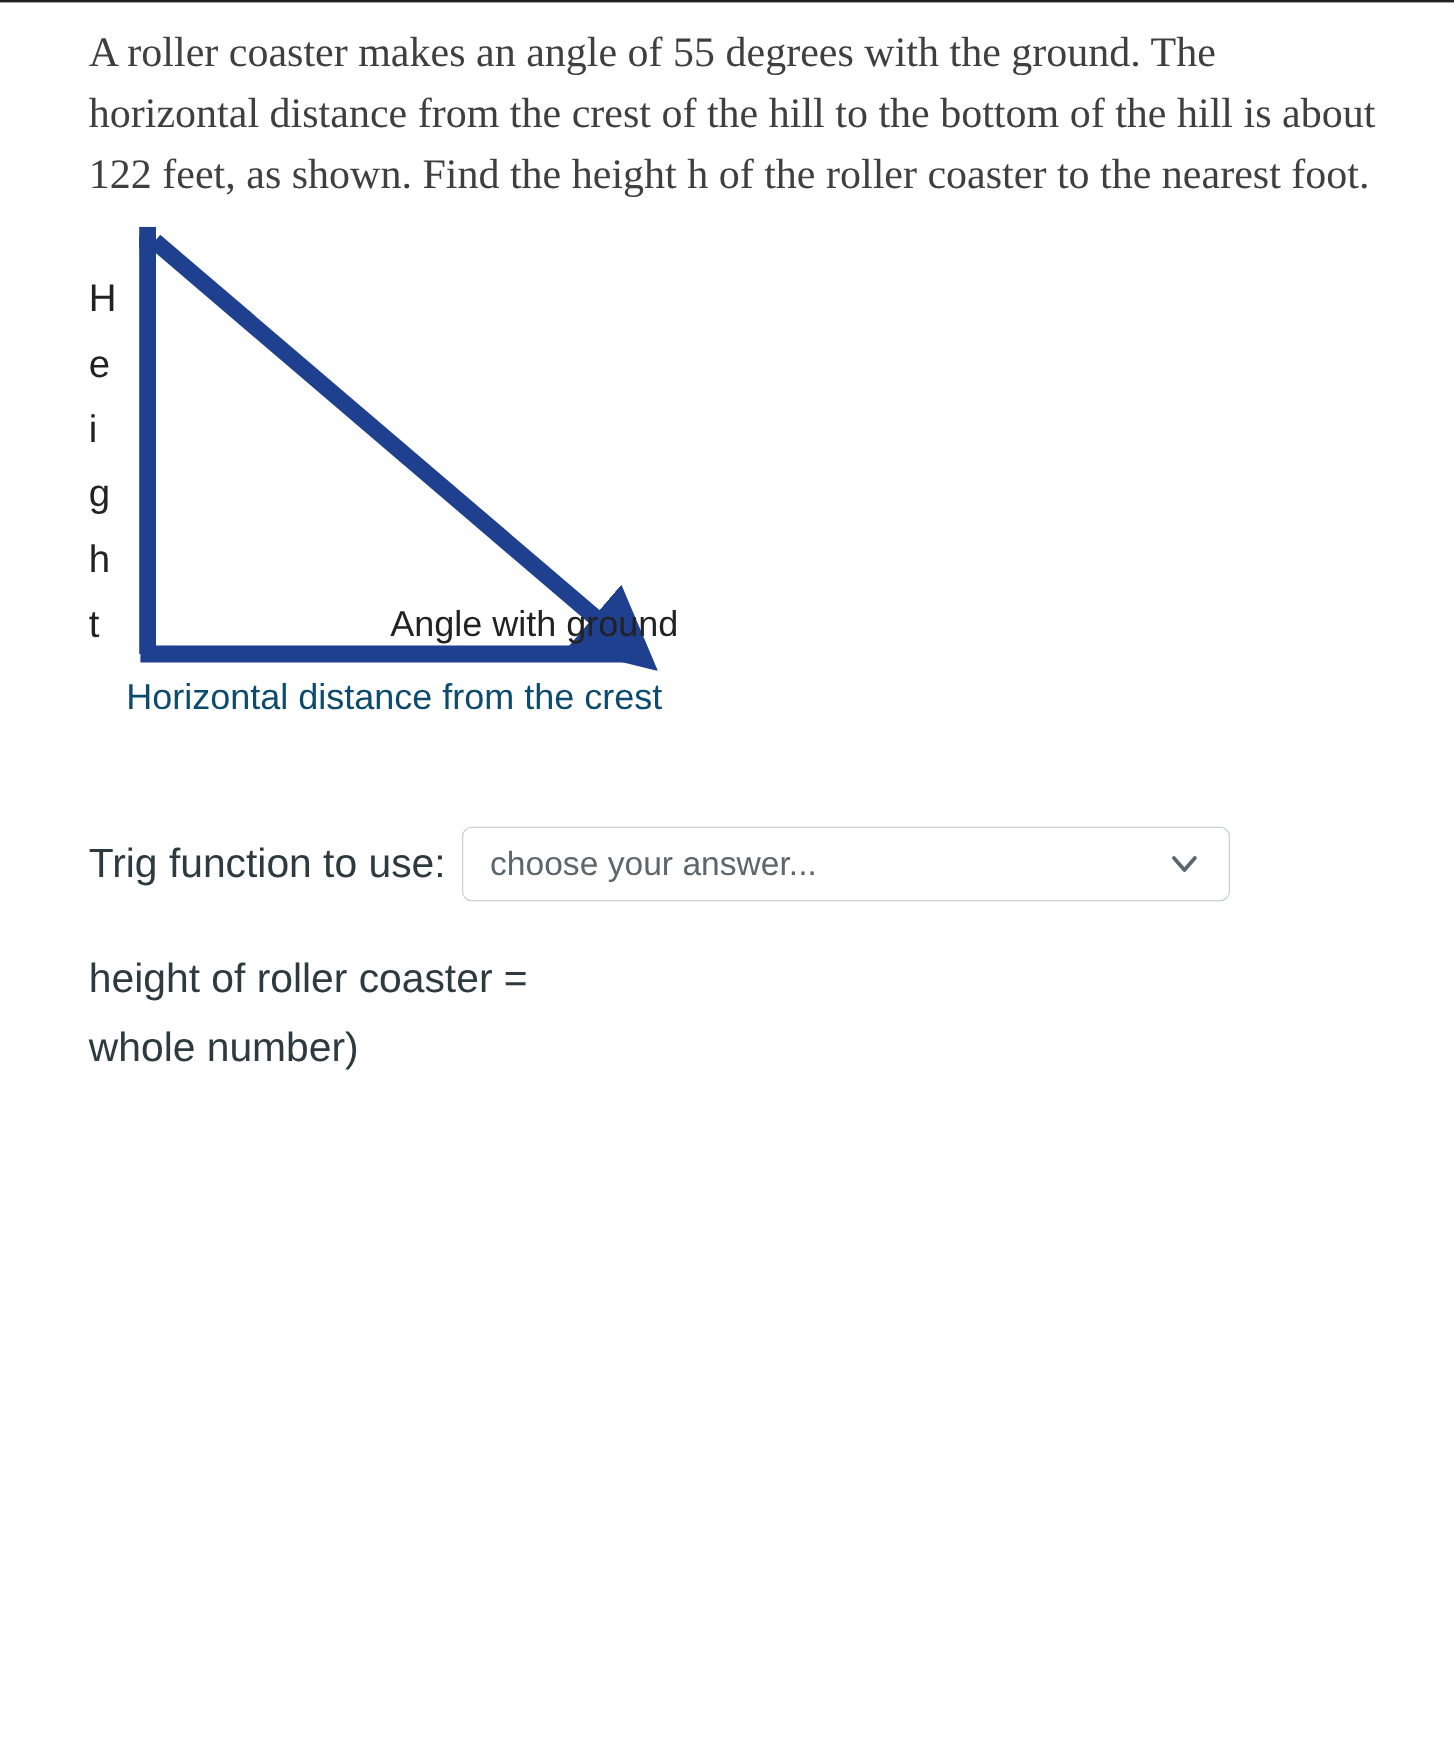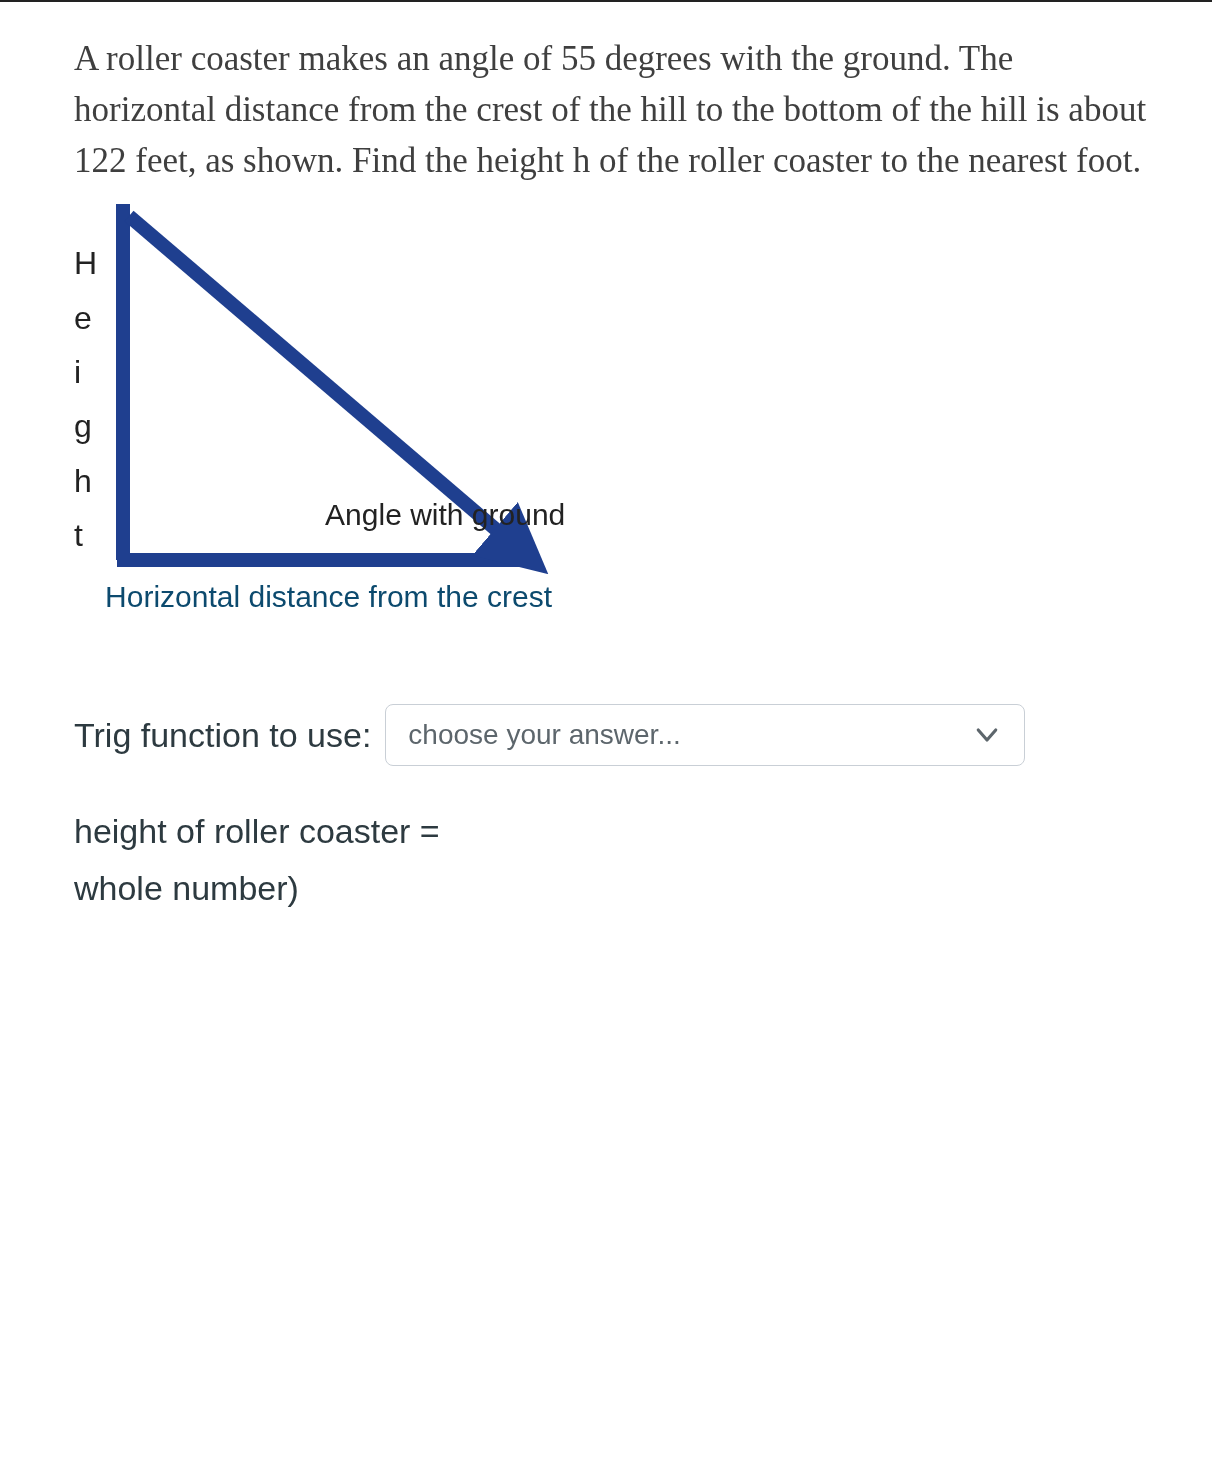--- a/index.html
+++ b/index.html
@@ -5,21 +5,21 @@
   body {
     margin: 0;
     padding: 0;
     font-family: Georgia, 'Times New Roman', serif;
     background: #ffffff;
     color: #333333;
   }
   .page {
     width: 1212px;
     border-top: 2px solid #222;
-    padding: 32px 60px 40px 74px;
+    padding: 17px 60px 40px 74px;
     box-sizing: border-box;
   }
   .problem-text {
     font-size: 35px;
     line-height: 1.45;
     color: #3f3f3f;
     margin-bottom: 18px;
     font-family: Georgia, serif;
   }
   .figure-row {
@@ -40,21 +40,21 @@
   .triangle-block {
     position: relative;
     width: 520px;
   }
   .triangle-svg {
     display: block;
   }
   .angle-label {
     position: absolute;
     left: 220px;
-    top: 294px;
+    top: 315px;
     font-family: Arial, Helvetica, sans-serif;
     font-size: 30px;
     color: #222;
     white-space: nowrap;
   }
   .base-label {
     font-family: Arial, Helvetica, sans-serif;
     font-size: 30px;
     color: #0c4a6e;
     margin-top: 6px;

